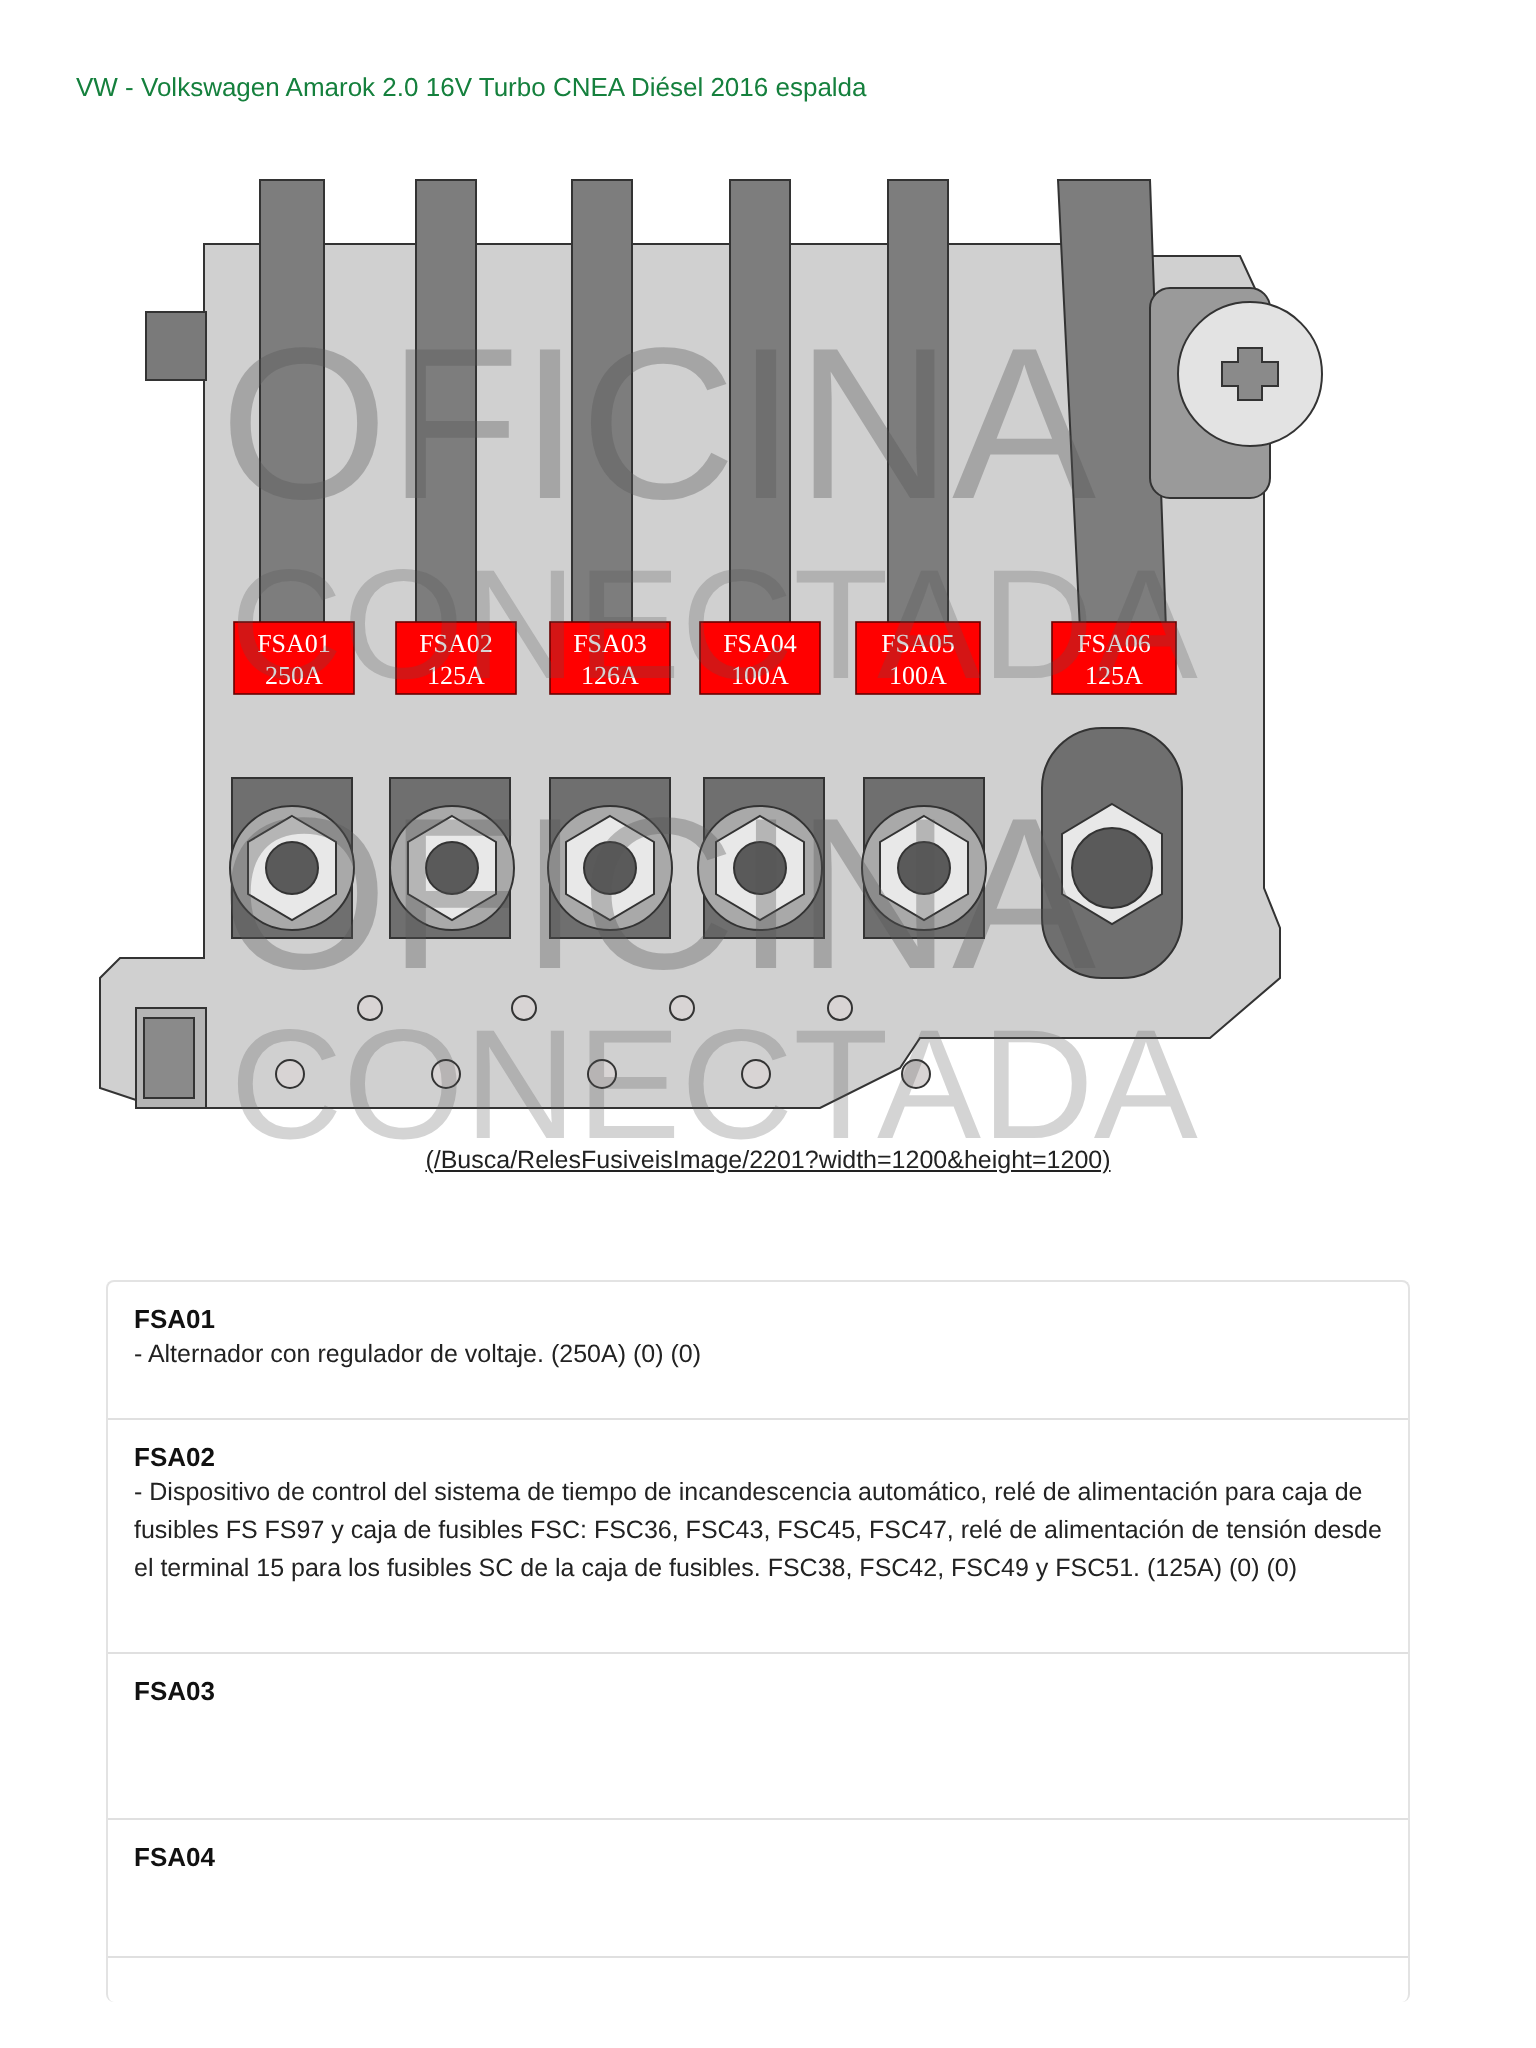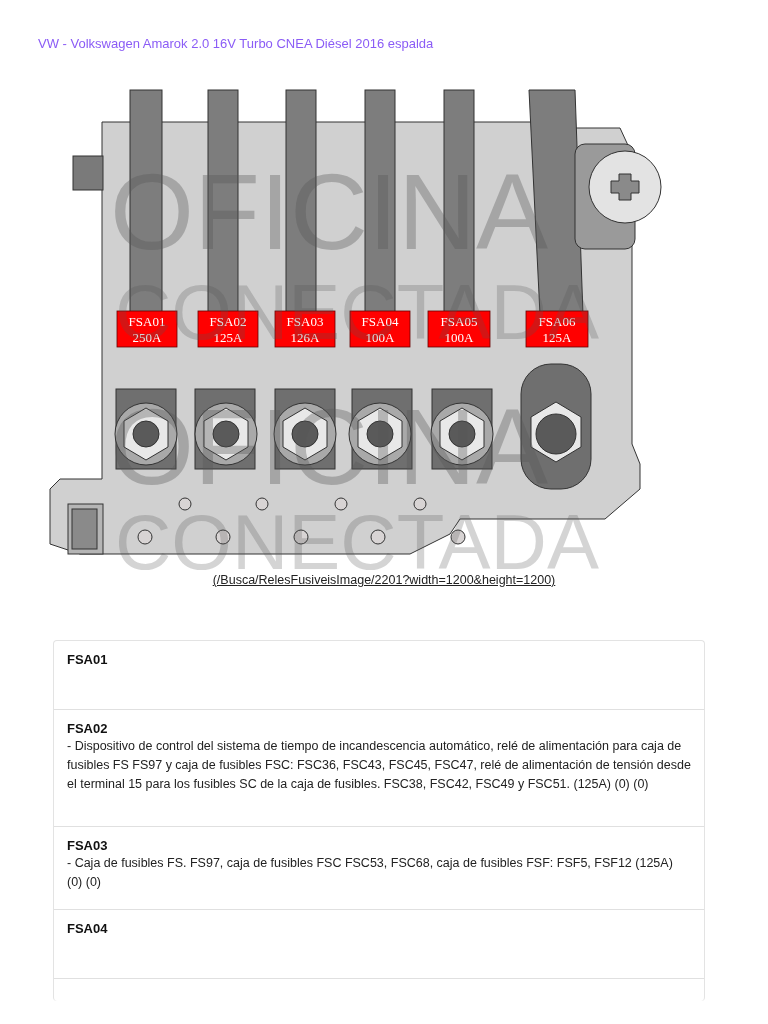--- a/index.html
+++ b/index.html
@@ -1,18 +1,18 @@
 <!DOCTYPE html>
 <html><head>
   <meta charset="utf-8">
   <style>
     html, body { margin: 0; padding: 0; background: #ffffff; }
     body { width: 768px; height: 1024px; position: relative; overflow: hidden;
            font-family: "Liberation Sans", sans-serif; color: #222; }
-    .page-title { position: absolute; left: 38px; top: 36px; font-size: 13px; color: #8b5cf6; }
+    .page-title { position: absolute; left: 38px; top: 36px; font-size: 13px; color: #15803d; }
     .diagram { position: absolute; left: 40px; top: 84px; width: 690px; height: 490px; }
     .caption { position: absolute; left: 0; width: 768px; top: 573px; text-align: center;
                font-size: 12.5px; color: #222; text-decoration: underline; }
     .cards { position: absolute; left: 53px; top: 640px; width: 650px; height: 360px;
              border: 1px solid #e3e3e3; border-radius: 4px; border-bottom: none; }
     .card { border-bottom: 1px solid #e0e0e0; padding: 10px 13px 14px 13px; }
     .card-title { font-weight: bold; font-size: 13px; color: #111; line-height: 17px; }
     .card-desc { font-size: 12.5px; line-height: 19px; color: #222; }
     .c1 { height: 44px; } .c2 { height: 92px; } .c3 { height: 58px; } .c4 { height: 44px; }
     .fuse-label { fill: #ffffff; font-family: "Liberation Serif", serif; font-size: 13px; }
@@ -130,25 +130,25 @@
     <text class="wm" x="70" y="400">OFICINA</text>
     <text class="wm" x="75" y="485" style="font-size:78px;fill-opacity:0.25">CONECTADA</text>
   </g>
 </svg>
 
 <div class="caption">(/Busca/RelesFusiveisImage/2201?width=1200&amp;height=1200)</div>
 
 <div class="cards">
   <div class="card c1">
     <div class="card-title">FSA01</div>
+    <div class="card-desc">- Alternador con regulador de voltaje. (250A) (0) (0)</div>
   </div>
   <div class="card c2">
     <div class="card-title">FSA02</div>
     <div class="card-desc">- Dispositivo de control del sistema de tiempo de incandescencia automático, relé de alimentación para caja de fusibles FS FS97 y caja de fusibles FSC: FSC36, FSC43, FSC45, FSC47, relé de alimentación de tensión desde el terminal 15 para los fusibles SC de la caja de fusibles. FSC38, FSC42, FSC49 y FSC51. (125A) (0) (0)</div>
   </div>
   <div class="card c3">
     <div class="card-title">FSA03</div>
-    <div class="card-desc">- Caja de fusibles FS. FS97, caja de fusibles FSC FSC53, FSC68, caja de fusibles FSF: FSF5, FSF12 (125A) (0) (0)</div>
   </div>
   <div class="card c4">
     <div class="card-title">FSA04</div>
   </div>
 </div>
 
 </body></html>

